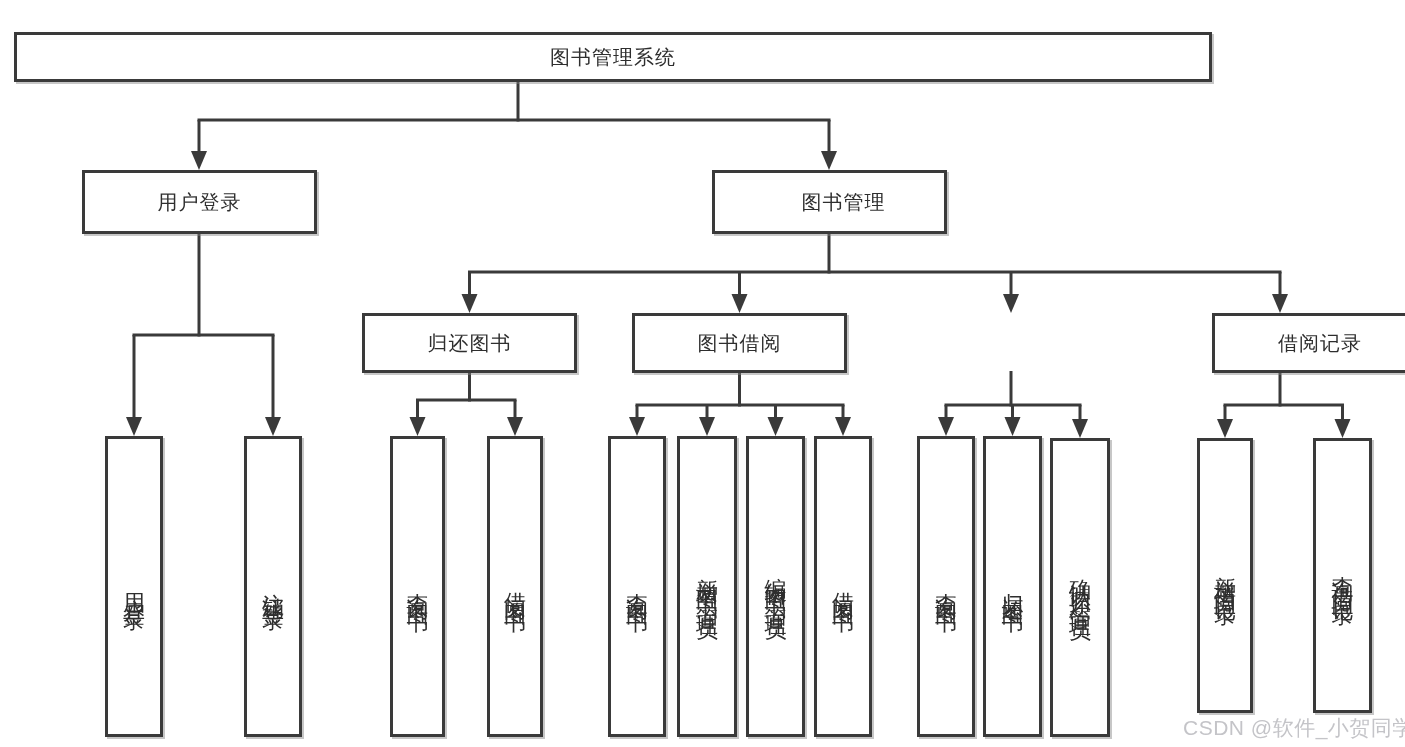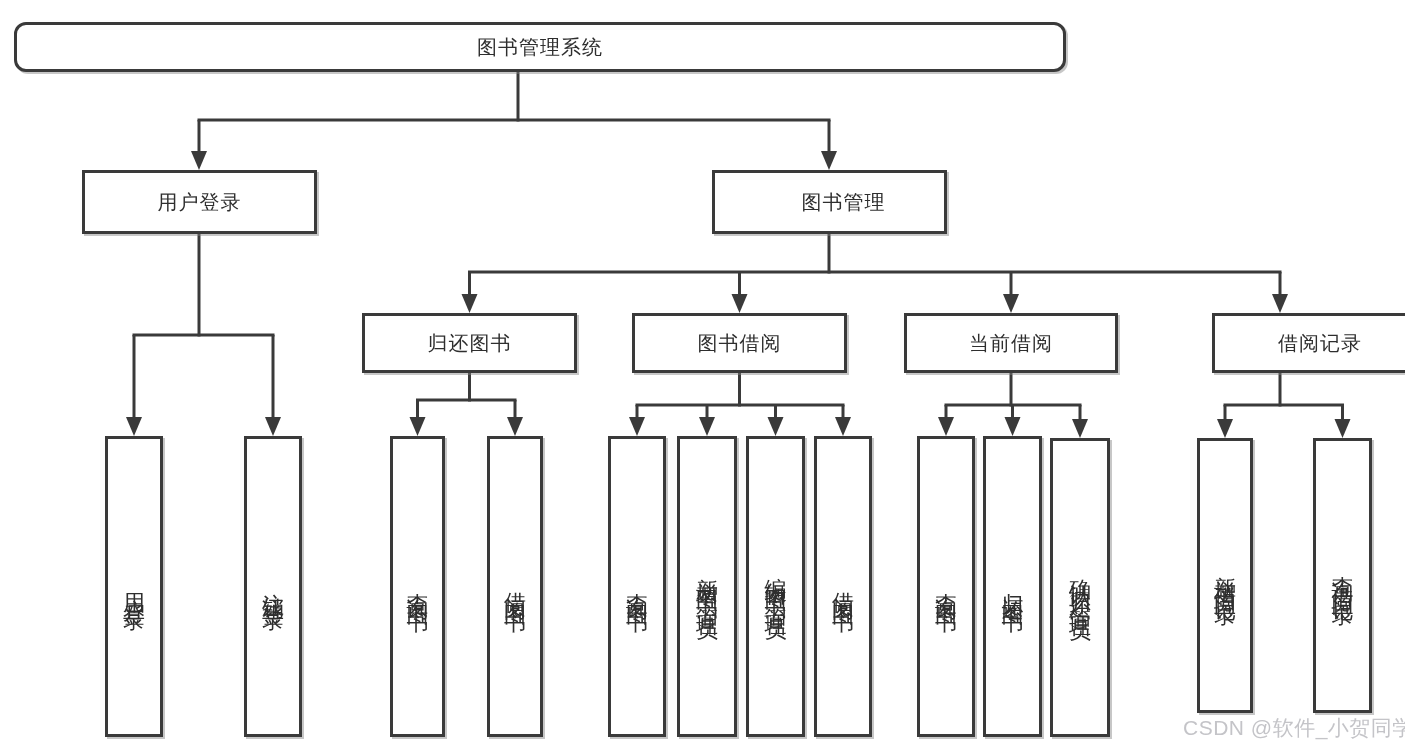--- a/index.html
+++ b/index.html
@@ -112,39 +112,36 @@
     <polygon points="1072,419 1088,419 1080,438"></polygon>
 
     <line x1="1280" y1="371" x2="1280" y2="406.5"></line>
     <line x1="1223.5" y1="405" x2="1344" y2="405"></line>
     <line x1="1225" y1="405" x2="1225" y2="426"></line>
     <polygon points="1217,419 1233,419 1225,438"></polygon>
     <line x1="1342.5" y1="405" x2="1342.5" y2="426"></line>
     <polygon points="1334.5,419 1350.5,419 1342.5,438"></polygon>
   </svg>
 
-  <div class="node hnode root" style="left:14px;top:22px;width:1052px;height:50px;border-radius:12px;">
+  <div class="node hnode root" style="left:14px;top:32px;width:1198px;height:50px;">
     <span>图书管理系统</span>
   </div>
 
   <div class="node hnode" style="left:82px;top:170px;width:235px;height:64px;">
     <span>用户登录</span>
   </div>
   <div class="node hnode" style="left:712px;top:170px;width:235px;height:64px;padding-left:28px;">
     <span>图书管理</span>
   </div>
 
   <div class="node hnode" style="left:362px;top:313px;width:215px;height:60px;">
     <span>归还图书</span>
   </div>
   <div class="node hnode" style="left:632px;top:313px;width:215px;height:60px;align-items:center;">
     <span>图书借阅</span>
-  </div>
-  <div class="node hnode" style="left:904px;top:313px;width:214px;height:60px;">
-    <span>当前借阅</span>
   </div>
   <div class="node hnode" style="left:1172px;top:313px;width:216px;height:60px;margin-left:40px;">
     <span>借阅记录</span>
   </div>
 
   <div class="node vnode" style="left:105px;top:436px;width:58px;height:301px;">
     <span>用户登录</span>
   </div>
   <div class="node vnode" style="left:244px;top:436px;width:58px;height:301px;">
     <span>注销登录</span>

